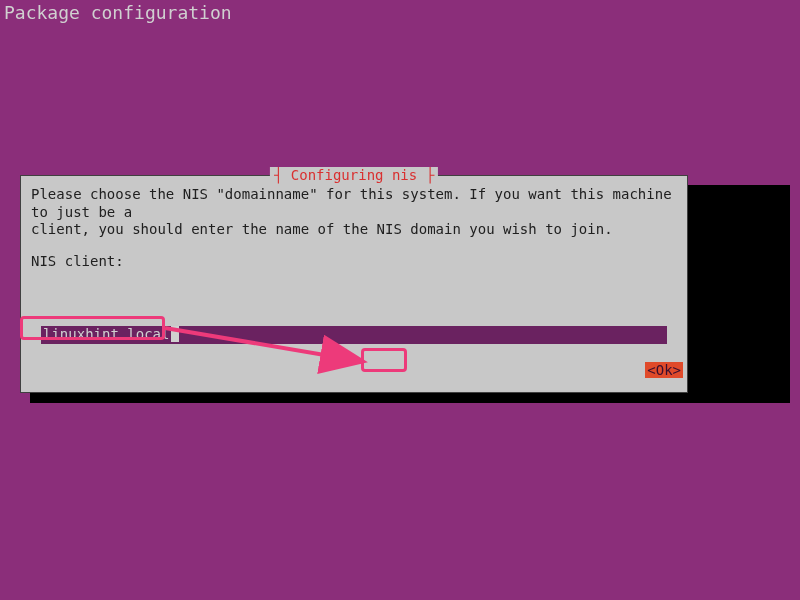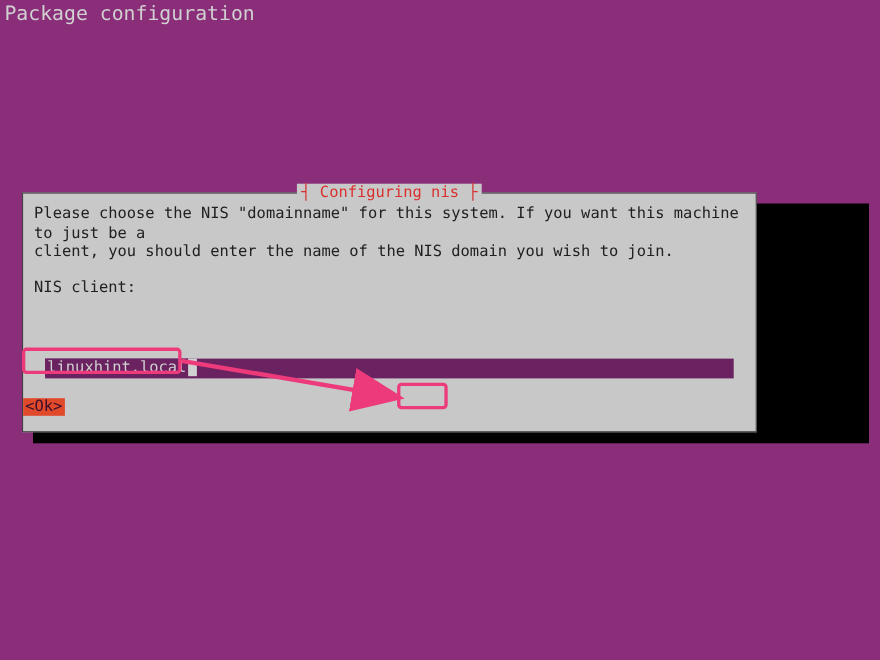--- a/index.html
+++ b/index.html
@@ -76,23 +76,23 @@
       display: inline-block;
       width: 8px;
       height: 16px;
       background: #d0d0d0;
       vertical-align: middle;
     }
     .ok-button-row {
       position: absolute;
       bottom: 14px;
       left: 0;
-      right: 16px;
+      right: 4px;
       display: flex;
-      justify-content: flex-start;
+      justify-content: flex-end;
     }
     .ok-button {
       background: #e04a2a;
       color: #3a0e2e;
       padding: 0 2px;
       font-family: inherit;
       font-size: 14px;
       border: none;
       cursor: pointer;
     }

